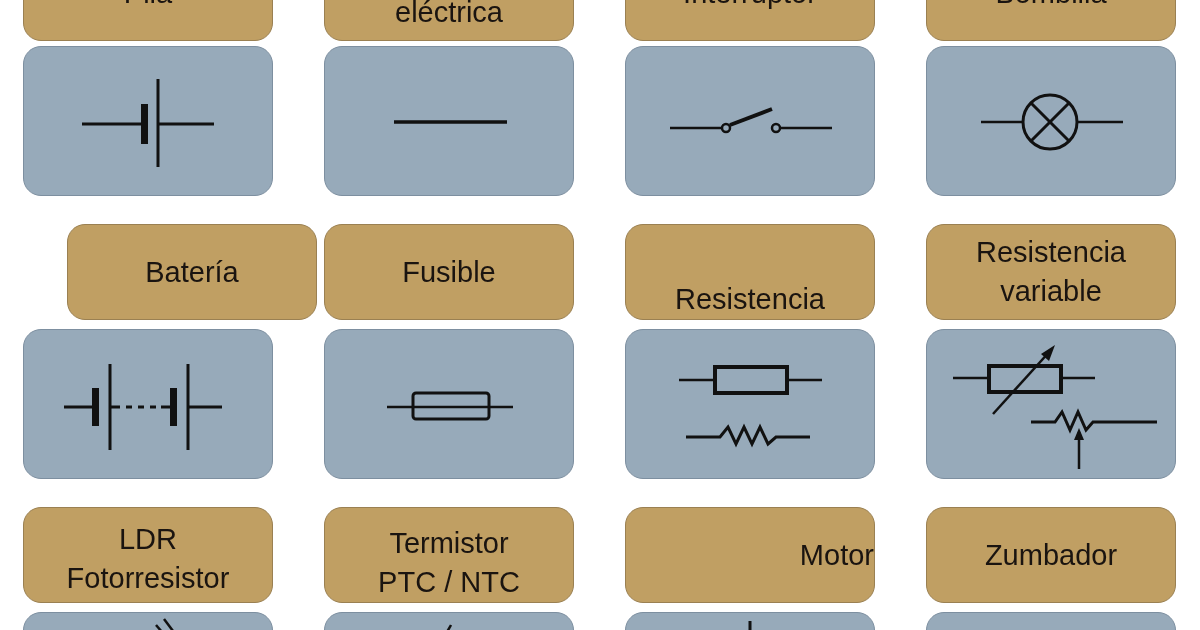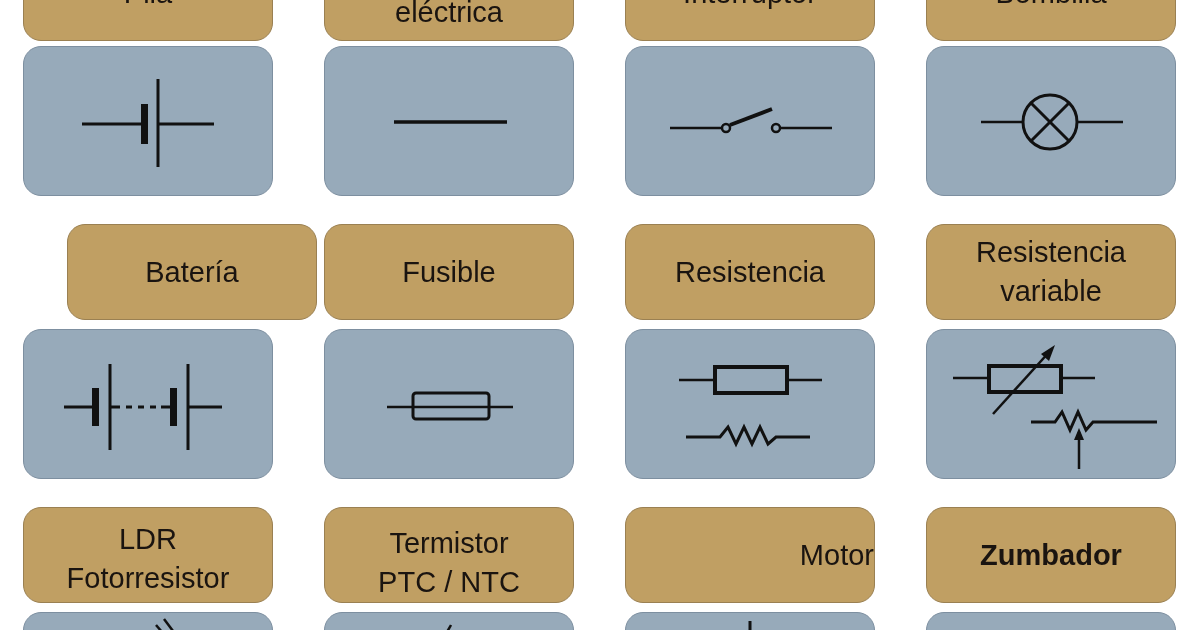--- a/index.html
+++ b/index.html
@@ -55,21 +55,21 @@
     <line x1="150" y1="75" x2="196" y2="75" stroke="#111" stroke-width="2.5"></line>
   </svg>
 </div>
 
 <div class="label" style="left:23px;top:224px;margin-left:44px;">
     <span>Batería</span>
   </div>
 <div class="label" style="left:324px;top:224px;">
     <span>Fusible</span>
   </div>
-<div class="label" style="left:625px;top:224px;">
+<div class="label" style="left:625px;top:224px;align-items:flex-end;">
     <span>Resistencia</span>
   </div>
 <div class="label" style="left:926px;top:224px;padding:0 20px;">
     <span>Resistencia variable</span>
   </div>
 
 <div class="sym" style="left:23px;top:329px;">
   <svg viewBox="0 0 250 150">
     <line x1="40" y1="77" x2="70" y2="77" stroke="#111" stroke-width="3"></line>
     <rect x="68" y="58" width="7" height="38" fill="#111"></rect>
@@ -111,21 +111,21 @@
 
 <div class="label" style="left:23px;top:507px;">
     <span style="display:block;width:190px;margin-top:8px;">LDR Fotorresistor</span>
   </div>
 <div class="label" style="left:324px;top:507px;align-items:flex-end;">
     <span style="display:block;width:170px;">Termistor PTC / NTC</span>
   </div>
 <div class="label" style="left:625px;top:507px;justify-content:flex-end;">
     <span>Motor</span>
   </div>
-<div class="label" style="left:926px;top:507px;font-weight:bold;">
+<div class="label" style="left:926px;top:507px;">
     <span>Zumbador</span>
   </div>
 
 <div class="sym" style="left:23px;top:612px;">
   <svg viewBox="0 0 250 150">
     <line x1="140" y1="6" x2="152" y2="22" stroke="#111" stroke-width="2.5"></line>
     <line x1="132" y1="12" x2="144" y2="26" stroke="#111" stroke-width="2.5"></line>
   </svg>
 </div>
 <div class="sym" style="left:324px;top:612px;">

